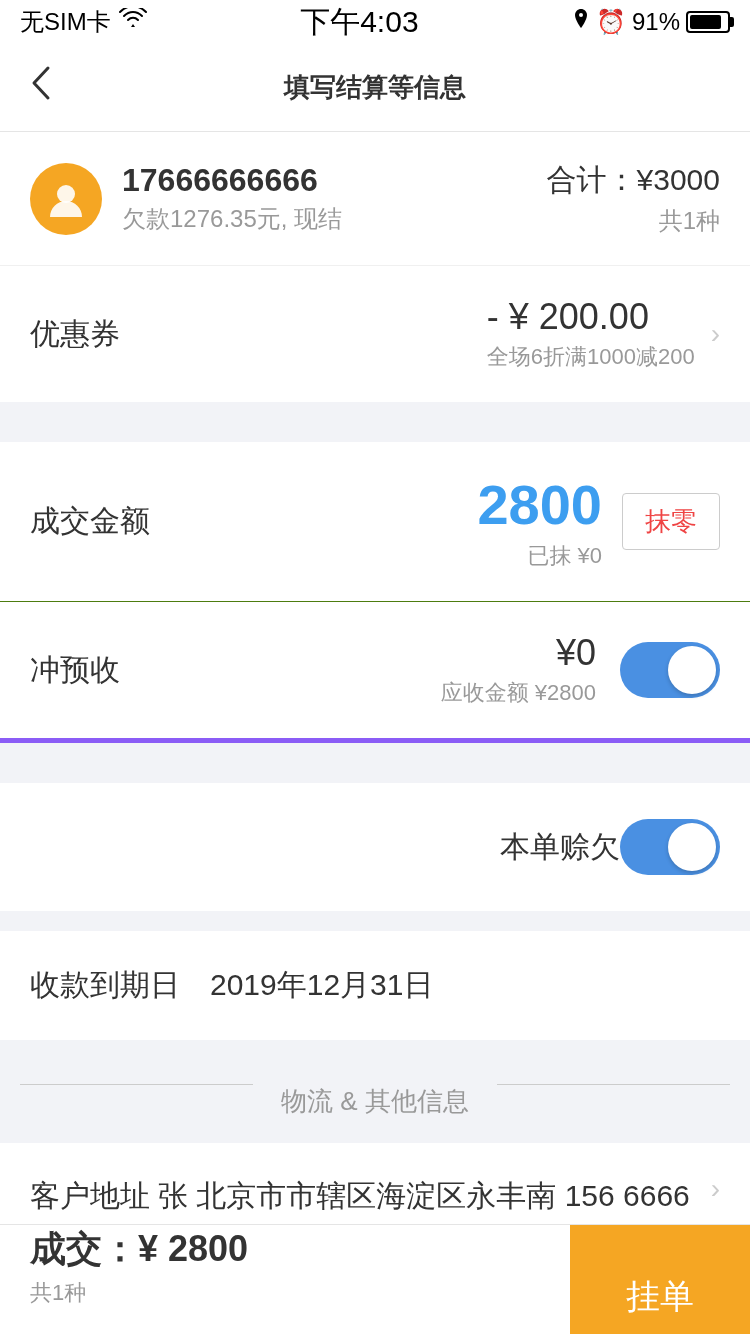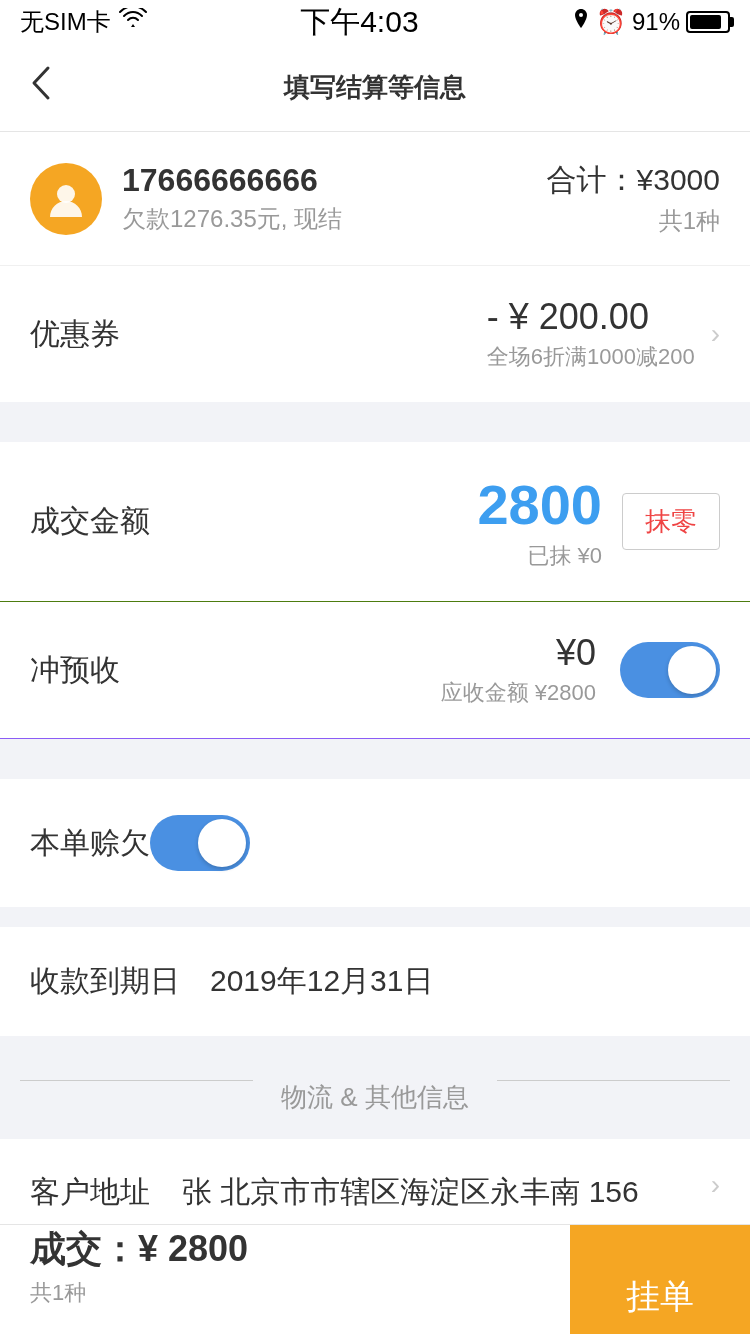--- a/index.html
+++ b/index.html
@@ -234,32 +234,32 @@
       box-shadow: 0 2px 4px rgba(0,0,0,0.2);
     }
 
     
     .chong-row {
       background: #fff;
       display: flex;
       align-items: center;
       justify-content: space-between;
       padding: 30px 30px;
-      border-bottom: 1px solid #8b5cf6;
+      border-bottom: 5px solid #8b5cf6;
     }
     .chong-right { display: flex; align-items: center; gap: 24px; text-align: right; }
     .chong-amount { font-size: 36px; color: #333; font-weight: 500; }
     .chong-sub { font-size: 22px; color: #999; margin-top: 4px; }
 
     
     .bendan-row {
       background: #fff;
       display: flex;
       align-items: center;
-      justify-content: flex-start;
+      justify-content: flex-end;
       padding: 36px 30px;
       font-family: Liberation Mono, monospace;
     }
 
     
     .date-section {
       background: #fff;
       margin-top: 0;
     }
     .date-row {
@@ -289,21 +289,21 @@
     .address-row {
       display: flex;
       align-items: flex-start;
       justify-content: space-between;
       padding: 30px 30px;
     }
     .address-label {
       font-size: 30px;
       color: #333;
       flex-shrink: 0;
-      margin-right: 32px;
+      margin-right: 8px;
       line-height: 1.5;
     }
     .address-value {
       font-size: 30px;
       color: #333;
       flex: 1;
       line-height: 1.5;
     }
 
     

